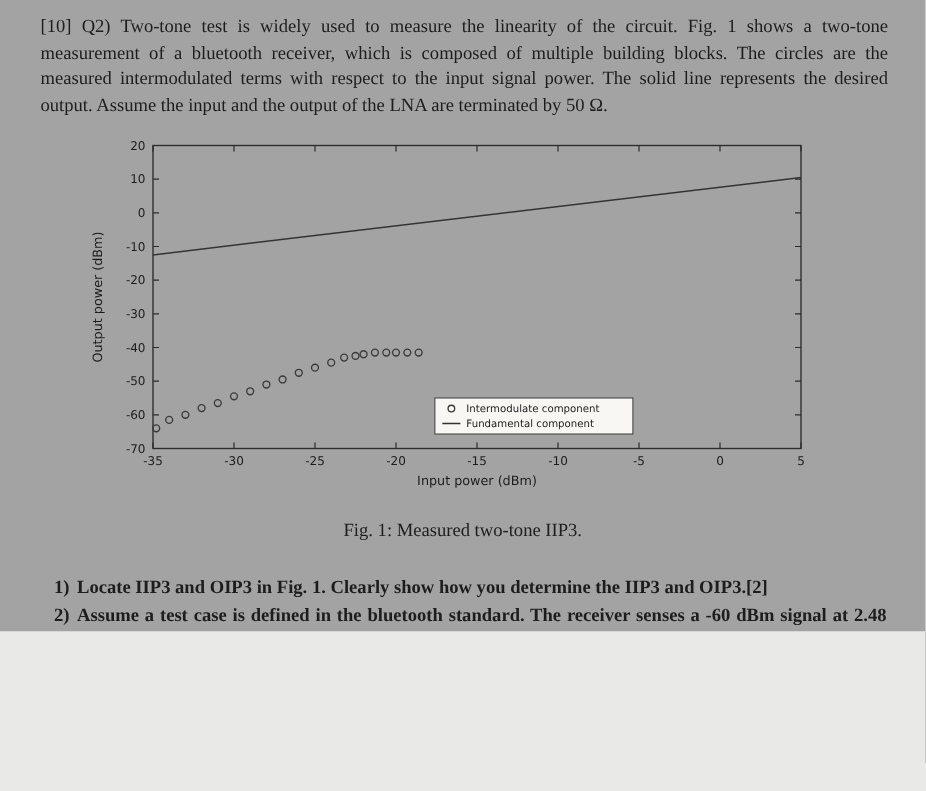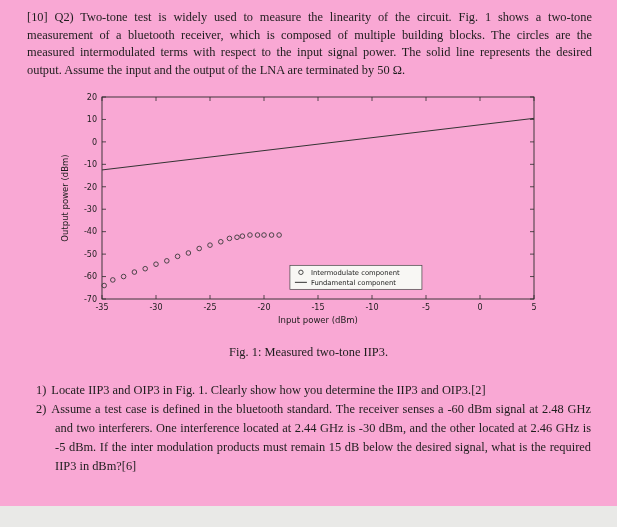--- a/index.html
+++ b/index.html
@@ -1,19 +1,19 @@
 <!DOCTYPE html>
 <html><head>
 <meta charset="utf-8">
 <style>
   html,body{margin:0;padding:0;background:#e9e9e7;}
   .page{
     position:relative;
-    width:617px;height:506px;
-    background:#f9a8d4;
+    width:617px;height:421px;
+    background:#a3a3a3;
     font-family:"Liberation Serif", serif;
     color:#1d1d1d;
     overflow:hidden;
   }
   .intro{
     margin:0;
     padding:9px 25px 0 27px;
     font-size:12.4px;
     line-height:17.6px;
     text-align:justify;
@@ -29,20 +29,21 @@
   }
   .questions{
     margin:21px 26px 0 36px;
     font-size:12.4px;
     line-height:18.8px;
     text-align:justify;
   }
   .q{
     padding-left:19px;
     text-indent:-19px;
+    font-weight:bold;
   }
   .qnum{margin-right:5px;}
   svg text{font-family:"DejaVu Sans", sans-serif;}
 </style>
 </head>
 <body>
 
 <div class="page">
 
   <p class="intro">[10] Q2) Two-tone test is widely used to measure the linearity of the circuit. Fig. 1 shows a two-tone measurement of a bluetooth receiver, which is composed of multiple building blocks. The circles are the measured intermodulated terms with respect to the input signal power. The solid line represents the desired output. Assume the input and the output of the LNA are terminated by 50 Ω.</p>

